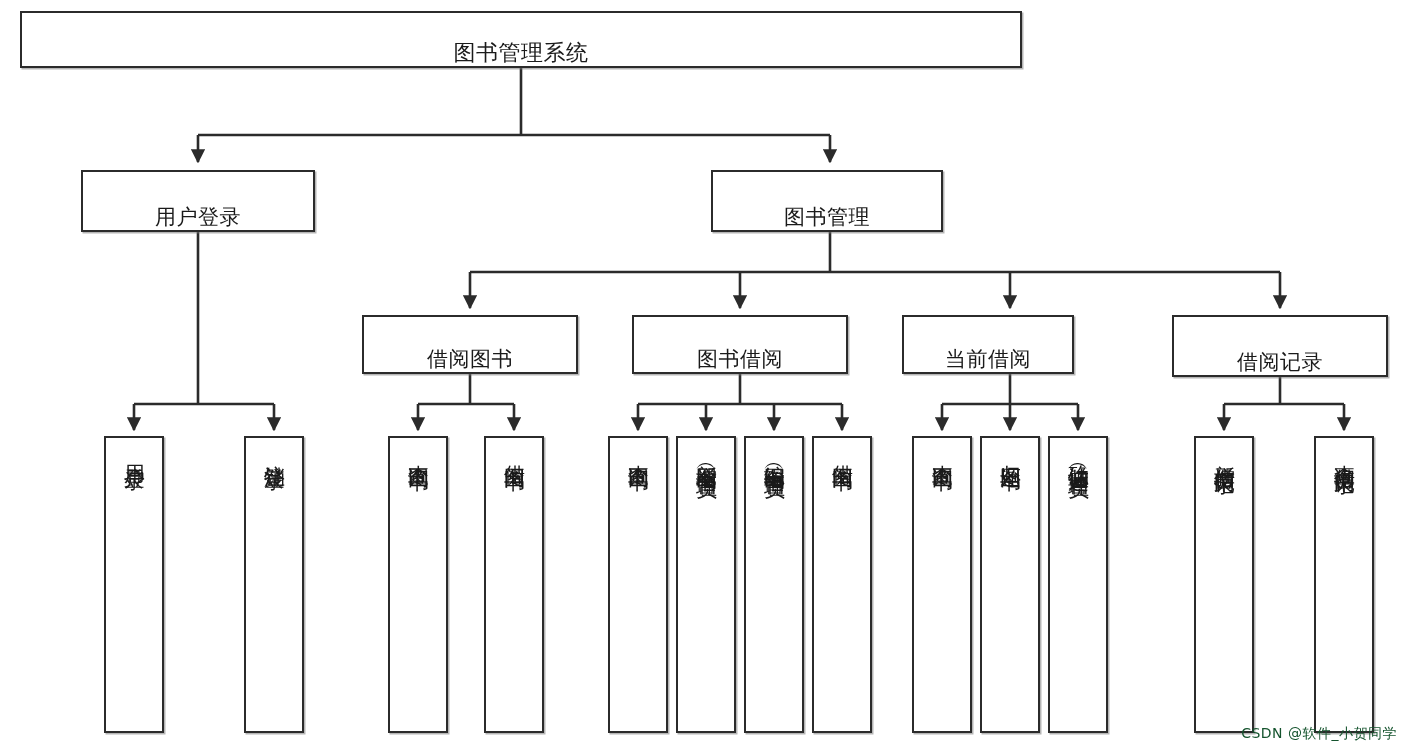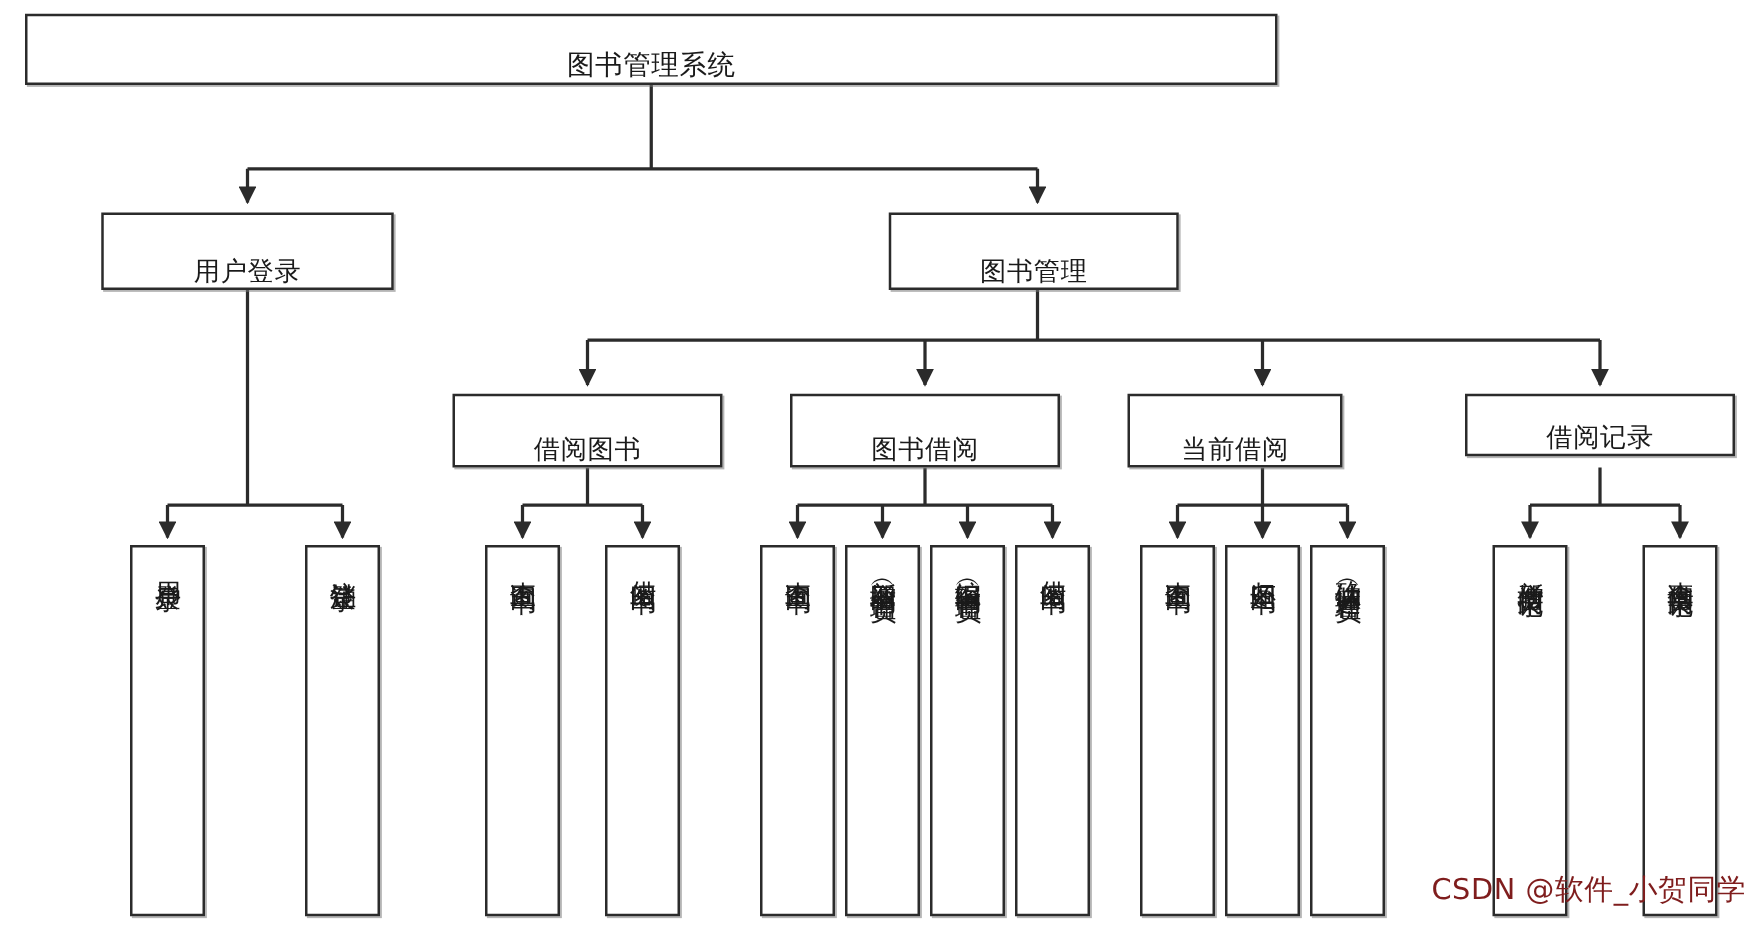--- a/index.html
+++ b/index.html
@@ -62,23 +62,23 @@
     text-orientation: upright;
     font-size: 21px;
     line-height: 1.0;
     letter-spacing: 2px;
     max-height: 280px;
   }
   .node.vert.tall .label { max-height: 282px; }
   #watermark {
     position: absolute;
     right: 8px;
-    bottom: 20px;
-    font-size: 23px;
-    color: #7f1d1d;
+    bottom: 4px;
+    font-size: 14px;
+    color: #14532d;
     letter-spacing: 0.5px;
     white-space: nowrap;
   }
 </style>
 </head>
 <body>
 
 <div id="diagram-root">
 
   <svg class="edges" viewBox="0 0 1405 747" xmlns="http://www.w3.org/2000/svg">
@@ -144,21 +144,21 @@
 
   <div class="node horiz" style="left:362px; top:315px; width:216px; height:59px;">
     <span class="label">借阅图书</span>
   </div>
   <div class="node horiz" style="left:632px; top:315px; width:216px; height:59px;font-family:Liberation Serif, serif;">
     <span class="label">图书借阅</span>
   </div>
   <div class="node horiz" style="left:902px; top:315px; width:172px; height:59px;">
     <span class="label">当前借阅</span>
   </div>
-  <div class="node horiz" style="left:1172px; top:315px; width:216px; height:50px;">
+  <div class="node horiz" style="left:1172px; top:315px; width:216px; height:62px;">
     <span class="label">借阅记录</span>
   </div>
 
   <div class="node vert" style="left:104px; top:436px; width:60px; height:297px;">
     <span class="label">用户登录</span>
   </div>
   <div class="node vert" style="left:244px; top:436px; width:60px; height:297px;">
     <span class="label">注销登录</span>
   </div>
 

